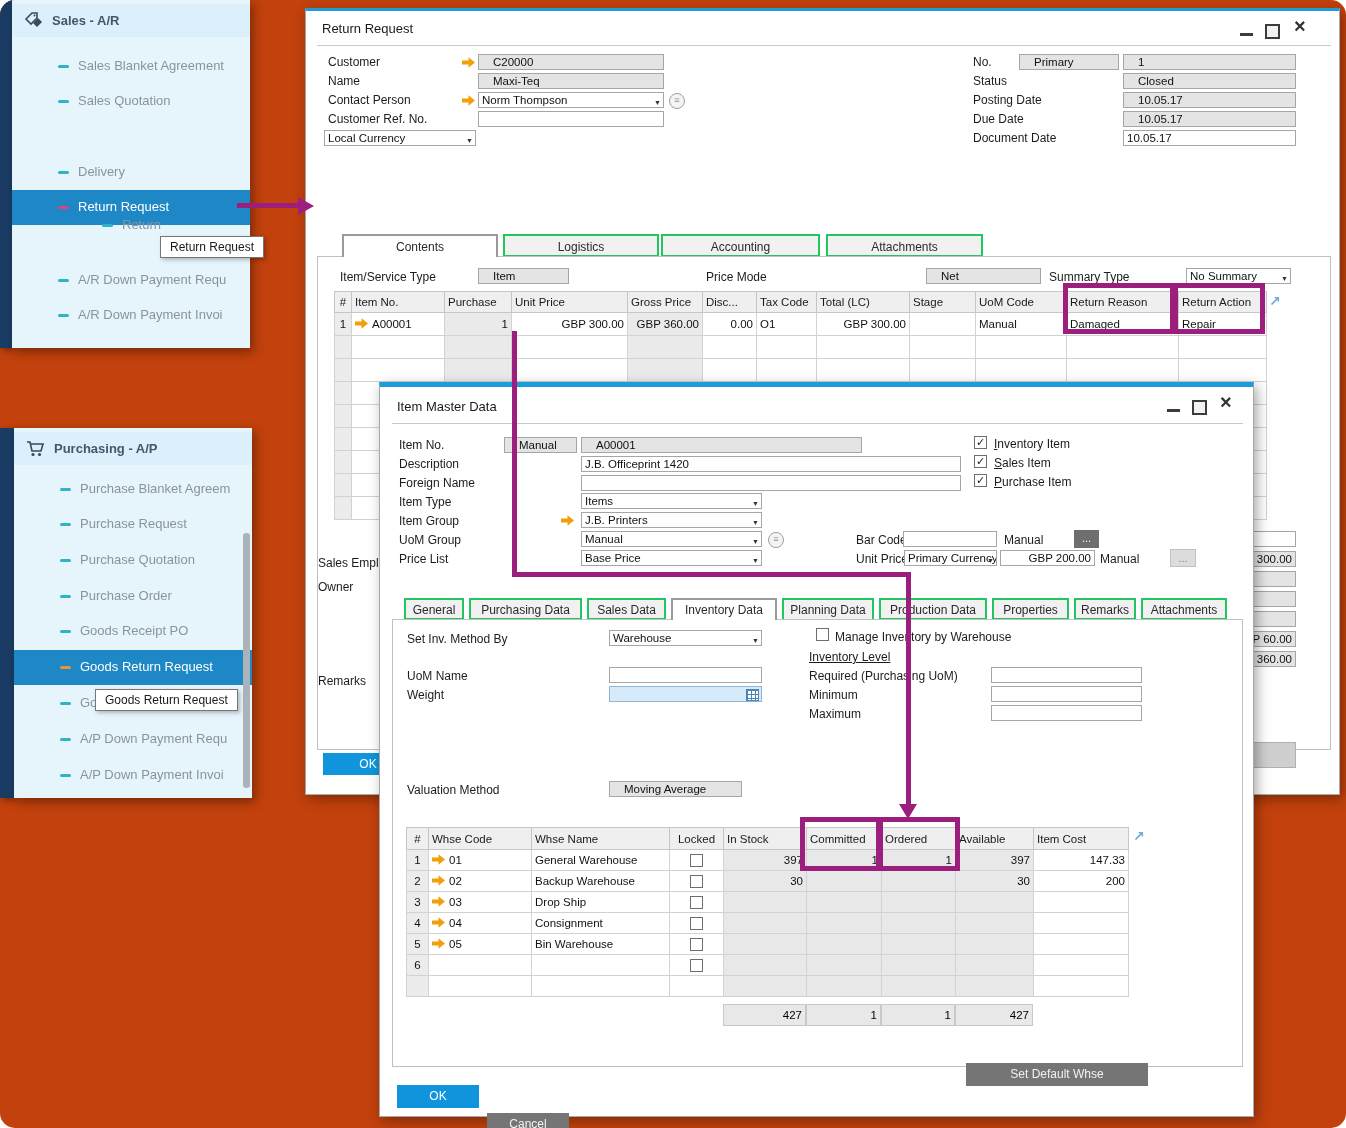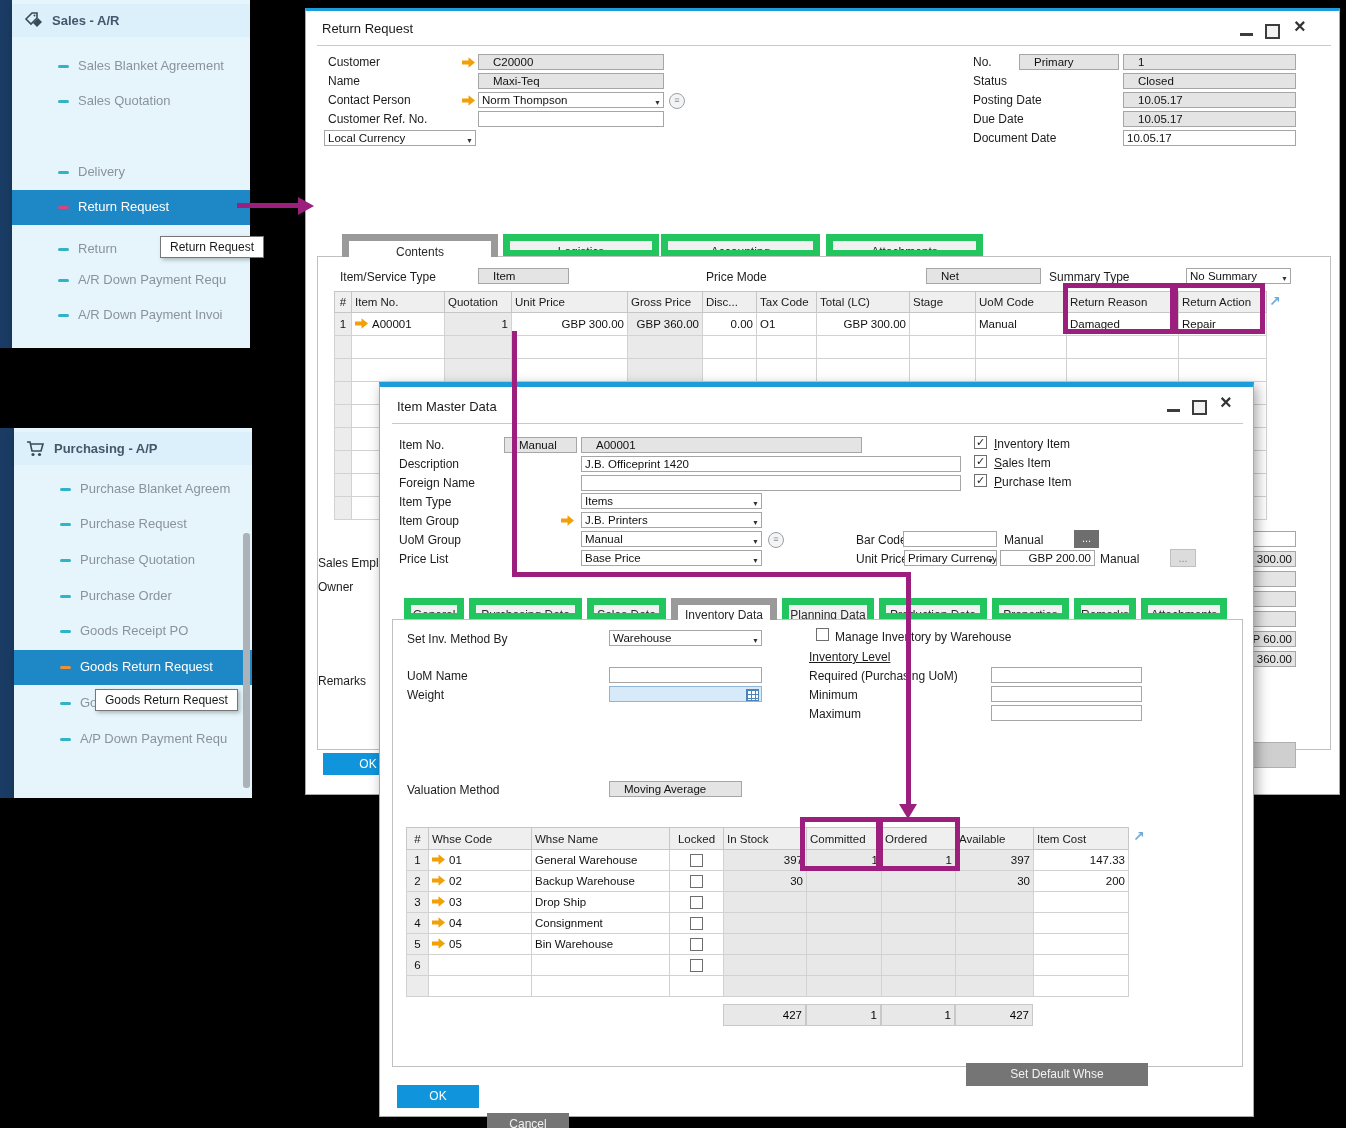--- a/index.html
+++ b/index.html
@@ -1,17 +1,17 @@
 <!DOCTYPE html>
 <html><head>
 <meta charset="utf-8">
 <style>
   html,body{margin:0;padding:0;}
   body{font-family:"Liberation Sans","DejaVu Sans",sans-serif;background:#fff;}
-  #canvas{position:relative;width:1346px;height:1128px;overflow:hidden;background:#000000;}
+  #canvas{position:relative;width:1346px;height:1128px;overflow:hidden;background:#c2410c;border-radius:15px;}
   .abs{position:absolute;}
   
   .panel-group{position:absolute;z-index:5;}
   .navstrip{position:absolute;background:#1A3C64;box-shadow:2px 2px 6px rgba(0,0,0,.4);}
   .panel{position:absolute;background:#E6F5FC;box-shadow:3px 4px 10px rgba(0,0,0,.38);overflow:hidden;}
   .panel-header{position:absolute;left:0;right:0;height:33px;background:#DBF0FA;}
   .panel-header .ph-title{position:absolute;left:40px;top:9px;font-size:13px;font-weight:bold;color:#44576B;white-space:nowrap;}
   .panel-header svg{position:absolute;left:12px;top:7px;}
   .mi{position:absolute;left:0;right:0;height:35px;}
   .mi .dash{position:absolute;left:46px;top:16px;width:11px;height:3px;background:#2FB3C7;border-radius:2px;}
@@ -39,21 +39,21 @@
   .larr{display:inline-block;width:13px;height:11px;background:#F2A007;clip-path:polygon(0 32%,50% 32%,50% 2%,100% 50%,50% 98%,50% 68%,0 68%);margin-right:4px;vertical-align:-1px;}
   .larr.abs{position:absolute;}
   .listicon{position:absolute;width:14px;height:14px;border:1px solid #9AA0A6;border-radius:50%;color:#8A9096;font-size:9px;line-height:13px;text-align:center;background:#F4F4F4;}
   .listicon::before{content:"≡";}
   .calcicon{position:absolute;right:2px;top:2px;width:11px;height:10px;border:1px solid #4D84B8;background-image:linear-gradient(#4D84B8 1px,transparent 1px),linear-gradient(90deg,#4D84B8 1px,transparent 1px);background-size:4px 4px;background-color:#fff;}
   .cbx{display:inline-block;width:13px;height:13px;box-sizing:border-box;border:1px solid #6E6E6E;background:#FFF;font-size:11px;line-height:11px;text-align:center;color:#1A1A1A;vertical-align:middle;}
   .cbx.abs{position:absolute;}
   .cbx.chk::before{content:"✓";font-weight:bold;}
   .ulfirst{display:inline-block;}
   .ulfirst::first-letter{text-decoration:underline;}
-  .tab{position:absolute;box-sizing:border-box;border:7px solid #22c55e;background:#F1F1F1;font-size:12px;color:#2A2A2A;text-align:center;white-space:nowrap;overflow:hidden;}
+  .tab{position:absolute;box-sizing:border-box;border:2px solid #22c55e;background:#F1F1F1;font-size:12px;color:#2A2A2A;text-align:center;white-space:nowrap;overflow:hidden;}
   .tab.active{background:#FFF;border-color:#9A9A9A;border-bottom:none;z-index:3;}
   .cbox{position:absolute;border:1px solid #C0C0C0;box-sizing:border-box;background:#FFF;}
   .btn{position:absolute;box-sizing:border-box;font-size:12px;text-align:center;cursor:default;}
   .btn-blue{background:#1095DC;color:#FFF;}
   .btn-gray{background:#757575;color:#F2F2F2;margin-top:28px;}
   .btn-dots{background:#6E6E6E;color:#FFF;font-size:11px;line-height:16px;}
   .btn-dots.light{background:#DCDCDC;color:#8A8A8A;border:1px solid #C0C0C0;}
   .expand{position:absolute;font-size:14px;font-weight:bold;color:#6FA8DC;}
   
   .dtbl{position:absolute;}
@@ -99,21 +99,21 @@
           <span class="mi-l">Sales Blanket Agreement</span>
         </div>
       <div class="mi" style="top:155px;">
           <span class="dash"></span>
           <span class="mi-l">Delivery</span>
         </div>
       <div class="mi sel" style="top:190px;">
           <span class="dash pink"></span>
           <span class="mi-l">Return Request</span>
         </div>
-      <div class="mi" style="top:232px;">
+      <div class="mi" style="top:208px;margin-left:44px;">
           <span class="dash"></span>
           <span class="mi-l">Return</span>
         </div>
       <div class="mi" style="top:263px;">
           <span class="dash"></span>
           <span class="mi-l">A/R Down Payment Requ</span>
         </div>
       <div class="mi" style="top:298px;">
           <span class="dash"></span>
           <span class="mi-l">A/R Down Payment Invoi</span>
@@ -156,20 +156,24 @@
           <span class="dash orange"></span>
           <span class="mi-l">Goods Return Request</span>
         </div>
       <div class="mi" style="top:258px;">
           <span class="dash"></span>
           <span class="mi-l">Goods Return</span>
         </div>
       <div class="mi" style="top:294px;">
           <span class="dash"></span>
           <span class="mi-l">A/P Down Payment Requ</span>
+        </div>
+      <div class="mi" style="top:330px;">
+          <span class="dash"></span>
+          <span class="mi-l">A/P Down Payment Invoi</span>
         </div>
       <div class="scrollbar" style="left:229px;top:105px;height:255px;"></div>
     </div>
   </div>
 
   <div class="tooltip" style="left:160px;top:236px;">Return Request</div>
   <div class="tooltip" style="left:95px;top:689px;">Goods Return Request</div>
 
   <div class="win" style="left:305px;top:8px;width:1035px;height:787px;border-top:3px solid #1C9CD8;z-index:10;">
     <div class="win-title" style="left:16px;top:10px;">Return Request</div>
@@ -229,21 +233,21 @@
             <col style="width: 93px;">
             <col style="width: 66px;">
             <col style="width: 91px;">
             <col style="width: 112px;">
             <col style="width: 88px;">
           </colgroup>
           <thead>
             <tr>
               <th class="c">#</th>
               <th>Item No.</th>
-              <th>Quotation</th>
+              <th>Purchase</th>
               <th>Unit Price</th>
               <th>Gross Price</th>
               <th>Disc...</th>
               <th>Tax Code</th>
               <th>Total (LC)</th>
               <th>Stage</th>
               <th>UoM Code</th>
               <th>Return Reason</th>
               <th>Return Action</th>
             </tr>

